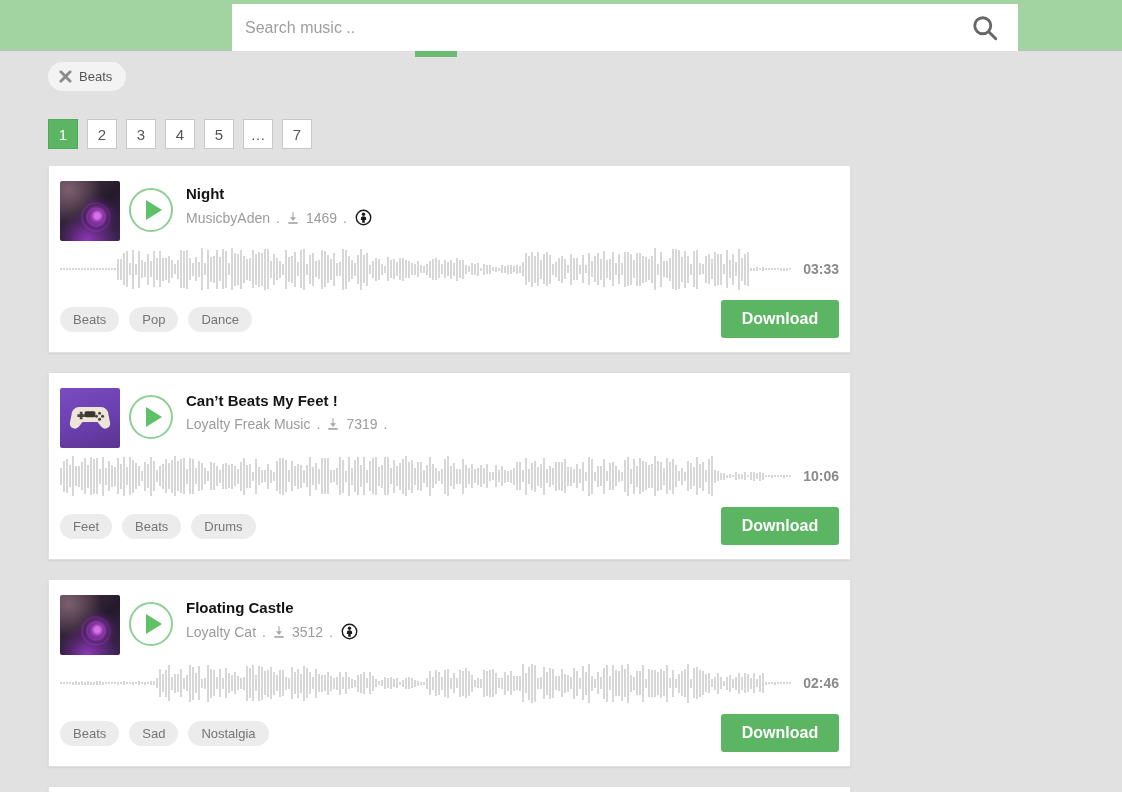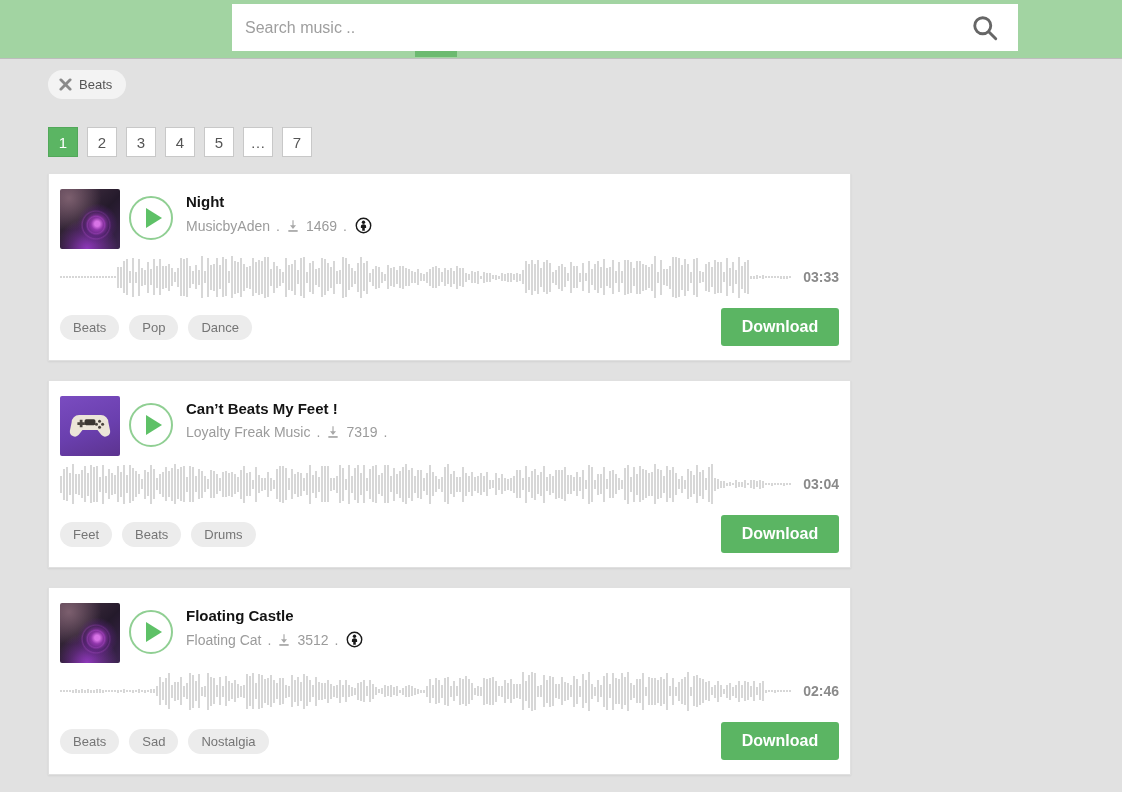--- a/index.html
+++ b/index.html
@@ -4,21 +4,21 @@
 <style>
   * { margin:0; padding:0; box-sizing:border-box; }
   html,body { width:1122px; height:792px; overflow:hidden; }
   body {
     font-family:"Liberation Sans","DejaVu Sans",sans-serif;
     background:#e1e1e1;
     position:relative;
   }
   
   .header {
-    position:relative; height:59px; background:#a2d4a2;
+    position:relative; height:51px; background:#a2d4a2;
     border-bottom:1px solid #bdbdbd;
     text-decoration:underline;
   }
   .search-wrap {
     position:absolute; left:232px; top:4px; width:786px; height:47px;
     background:#fff;
   }
   .search-wrap input {
     width:100%; height:100%; border:none; outline:none;
     padding:0 52px 0 13px; font-size:16px; color:#444;
@@ -715,42 +715,42 @@
             <i style="height: 2px;"></i>
             <i style="height: 2px;"></i>
             <i style="height: 3px;"></i>
             <i style="height: 2px;"></i>
             <i style="height: 2px;"></i>
             <i style="height: 2px;"></i>
             <i style="height: 3px;"></i>
             <i style="height: 2px;"></i>
             <i style="height: 2px;"></i>
           </div>
-      <div class="time">03:04</div>
+      <div class="time">10:06</div>
     </div>
     <div class="card-bottom">
       <div class="tags">
             <span class="tag">Feet</span>
             <span class="tag">Beats</span>
             <span class="tag">Drums</span>
           </div>
       <button class="dl-btn">Download</button>
     </div>
   </div>
 
   <div class="card">
     <div class="card-top">
       <div class="thumb thumb-dj-turntable"></div>
       <div class="play-btn">
         <div class="play-tri"></div>
       </div>
       <div class="track-head">
         <div class="track-title">Floating Castle</div>
         <div class="track-meta">
-          <span>Floating Cat</span>
+          <span>Loyalty Cat</span>
           <span>.</span>
           <svg class="dl-icon" viewBox="0 0 24 24" fill="#a8a8a8">
             <path d="M11 2h2v8.5h4.2L12 17 6.8 10.5H11z"></path>
             <path d="M4 19h16v3H4z"></path>
           </svg>
           <span>3512</span>
           <span>.</span>
           <svg class="cc-icon" viewBox="0 0 24 24">
             <circle cx="12" cy="12" r="10.2" fill="none" stroke="#1a1a1a" stroke-width="2"></circle>
             <circle cx="12" cy="7.4" r="2.4" fill="#1a1a1a"></circle>

